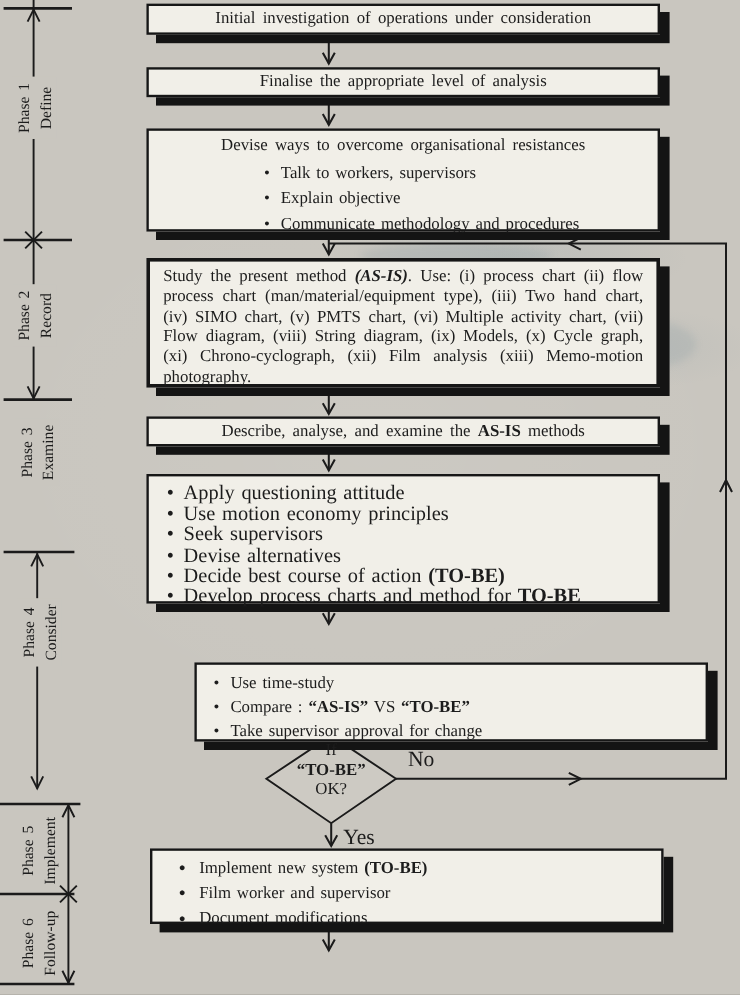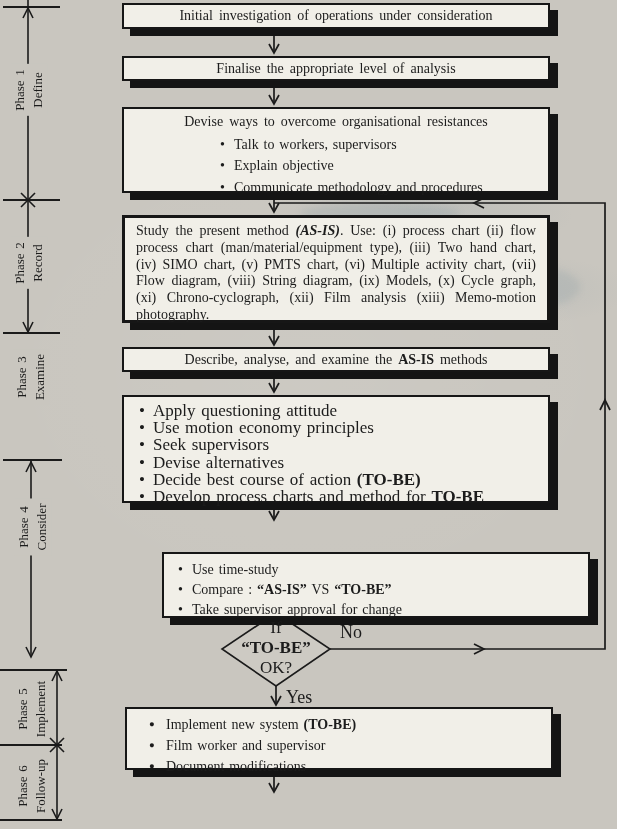--- a/index.html
+++ b/index.html
@@ -34,21 +34,21 @@
   .b8 ul.bullets li{line-height:20.5px;}
   .b8 ul.bullets li::before{content:"●";width:17px;font-size:9.5px;vertical-align:1.5px;}
   .phase{
     position:absolute;z-index:3;transform:translate(-50%,-50%) rotate(-90deg);
     background:#c9c6bf;text-align:center;font-size:13px;line-height:1.35;
     padding:1px 5px;white-space:nowrap;word-spacing:.12em;
   }
   .flow-label{position:absolute;z-index:3;font-size:18px;}
   .decision-text{
     position:absolute;z-index:3;left:222px;top:618px;width:108px;
-    text-align:center;font-size:17px;line-height:1.18;
+    text-align:center;font-size:14px;line-height:1.18;
   }
   .smudge{position:absolute;z-index:0;border-radius:50%;filter:blur(3px);background:rgba(105,135,150,.14);}
 </style>
 </head>
 <body>
 
 <div class="page">
 
   <div class="smudge" style="left:300px;top:203px;width:160px;height:20px;"></div>
   <div class="smudge" style="left:470px;top:265px;width:110px;height:44px;"></div>

